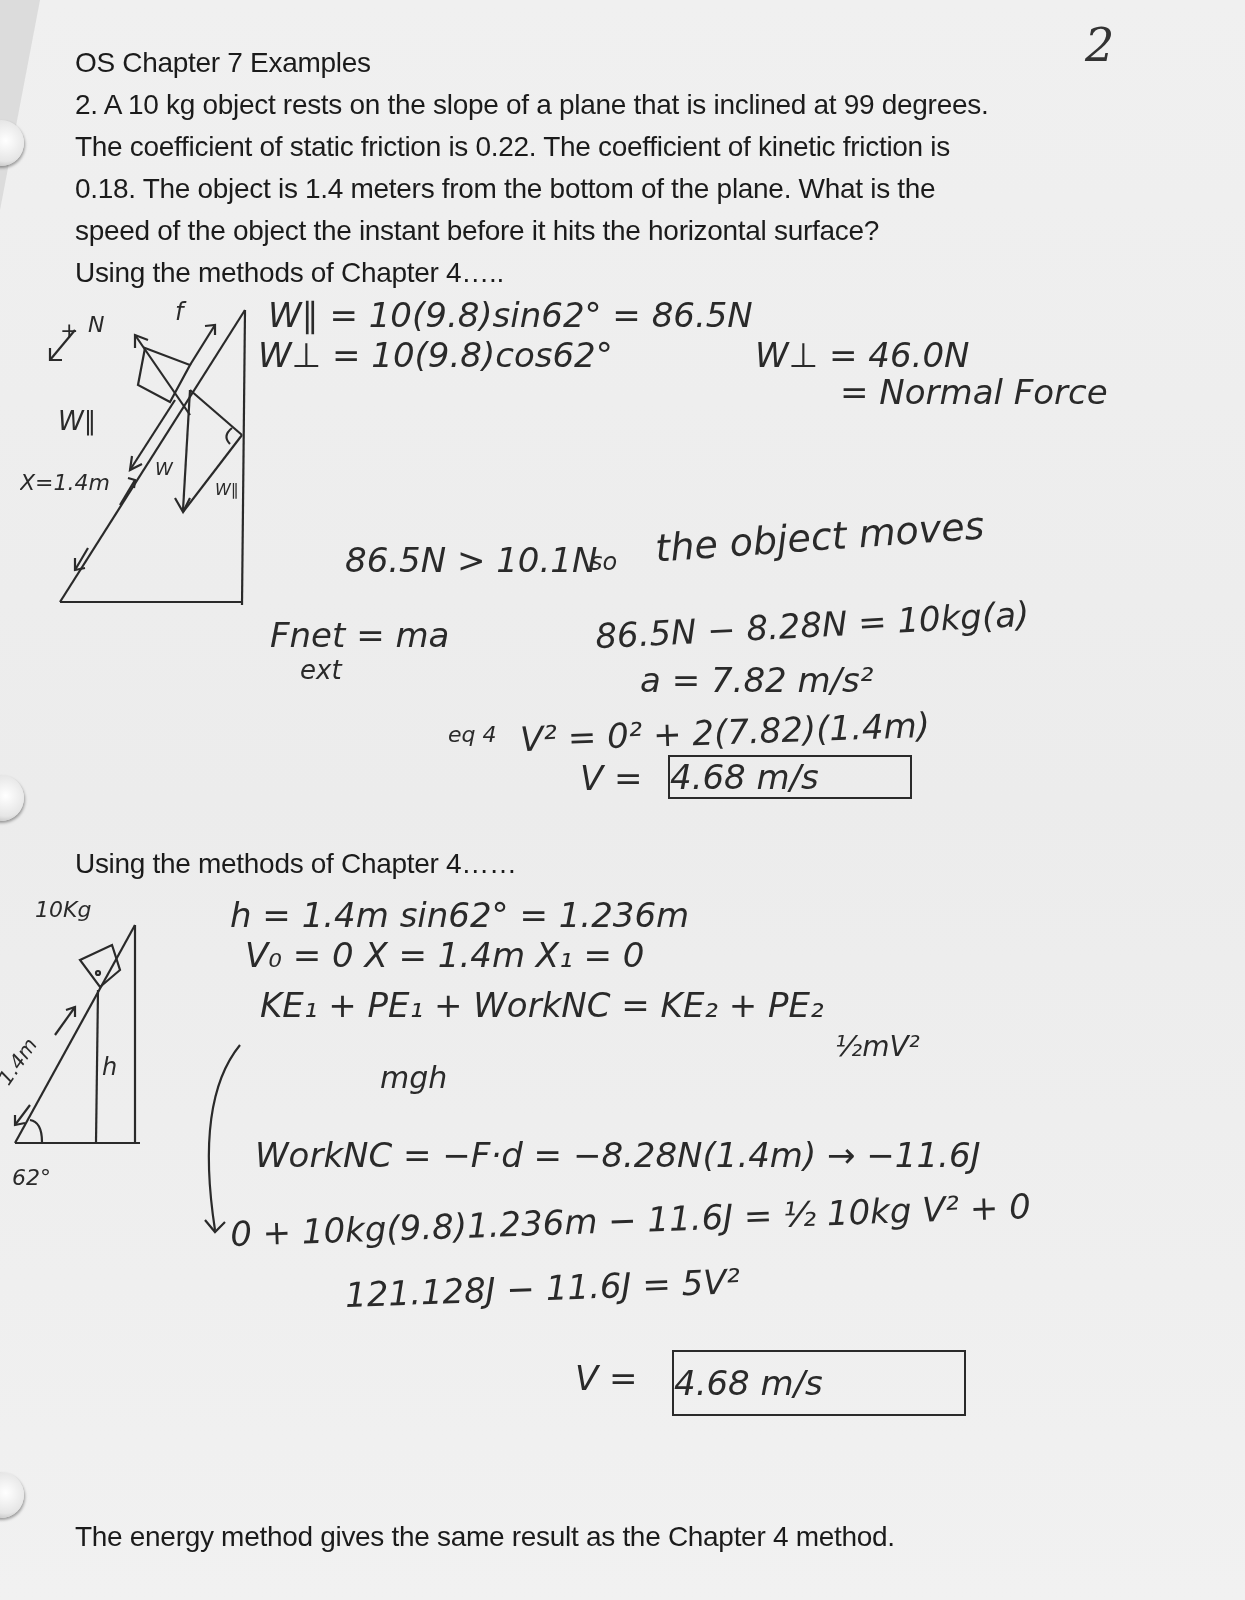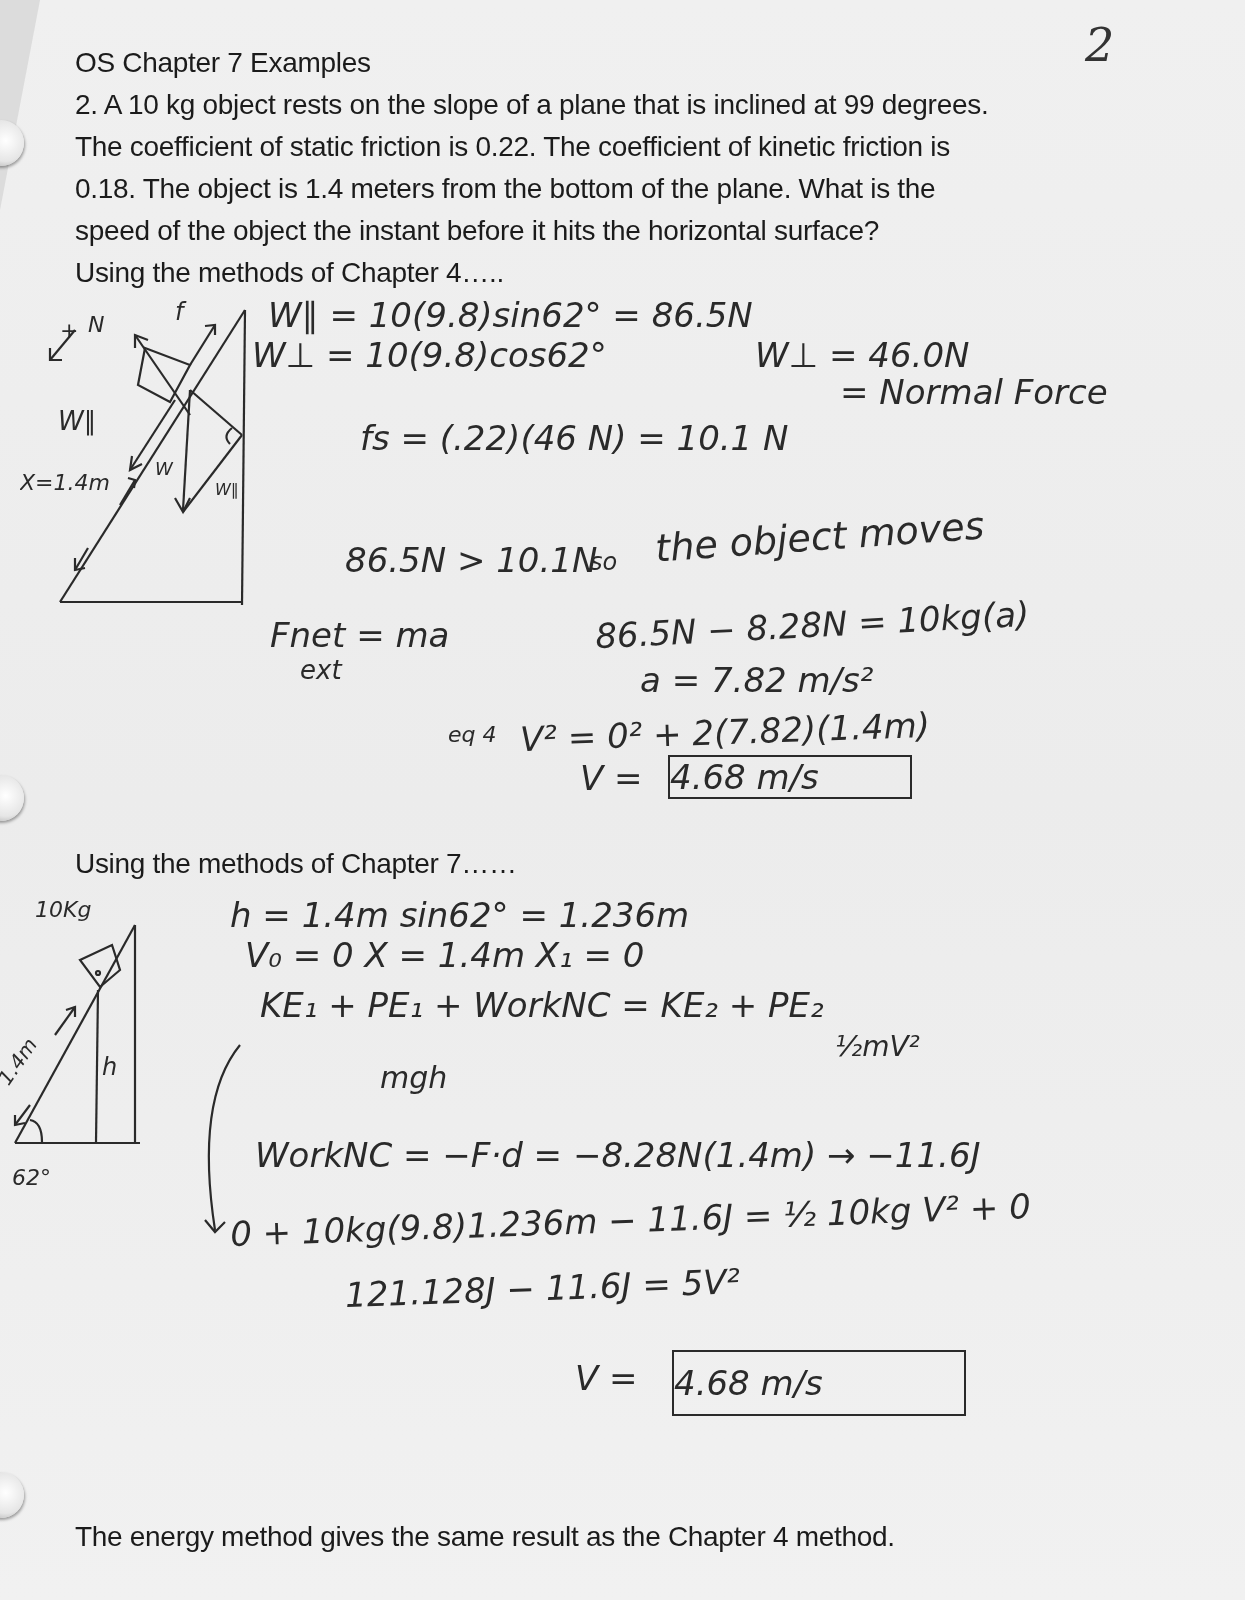--- a/index.html
+++ b/index.html
@@ -95,38 +95,37 @@
     <text x="155" y="30" font-size="24">f</text>
     <text x="38" y="140" font-size="26">W∥</text>
     <text x="135" y="185" font-size="18">W</text>
     <text x="195" y="205" font-size="16">W∥</text>
     <text x="0" y="200" font-size="22">X=1.4m</text>
   </svg>
 
   <div class="hand" style="left:268px;top:295px">
     <span>W∥ = 10(9.8)sin62° = 86.5N</span>
   </div>
-  <div class="hand" style="left:252px;top:335px">W⊥ = 10(9.8)cos62°</div>
+  <div class="hand" style="left:258px;top:335px">W⊥ = 10(9.8)cos62°</div>
   <div class="hand" style="left:755px;top:335px">W⊥ = 46.0N</div>
   <div class="hand" style="left:840px;top:372px">= Normal Force</div>
-  <div class="hand" style="left:360px;top:418px">fs = (.22)(46 N) = 10.1 N</div>
   <div class="hand" style="left:345px;top:540px">86.5N &gt; 10.1N</div>
   <div class="hand" style="left:590px;top:548px;font-size:24px">so</div>
   <div class="hand" style="left:655px;top:515px;font-size:38px;transform:rotate(-4deg)">the object moves</div>
 
   <div class="hand" style="left:270px;top:615px">Fnet = ma</div>
   <div class="hand" style="left:300px;top:655px;font-size:26px">ext</div>
   <div class="hand" style="left:595px;top:605px;transform:rotate(-3deg)">86.5N − 8.28N = 10kg(a)</div>
   <div class="hand" style="left:640px;top:660px">a = 7.82 m/s²</div>
   <div class="hand" style="left:448px;top:722px;font-size:22px">eq 4</div>
   <div class="hand" style="left:520px;top:712px;transform:rotate(-2deg)">V² = 0² + 2(7.82)(1.4m)</div>
   <div class="hand" style="left:580px;top:758px">V =</div>
   <div class="hand box" style="left:668px;top:755px;width:240px">4.68 m/s</div>
 
-  <div class="typed" style="top:843px">Using the methods of Chapter 7……</div>
+  <div class="typed" style="top:843px">Using the methods of Chapter 4……</div>
 
   <svg class="sketch" style="left:0px;top:895px" width="200" height="300" viewBox="0 0 200 300">
     <line x1="15" y1="248" x2="135" y2="30"></line>
     <line x1="135" y1="30" x2="135" y2="248"></line>
     <line x1="15" y1="248" x2="140" y2="248"></line>
     <line x1="98" y1="95" x2="96" y2="248"></line>
     <path d="M80 65 L112 50 L120 75 L100 92 Z"></path>
     <circle cx="98" cy="78" r="2"></circle>
     <path d="M30 225 q12 2 12 22"></path>
     <line x1="55" y1="140" x2="75" y2="112"></line>

